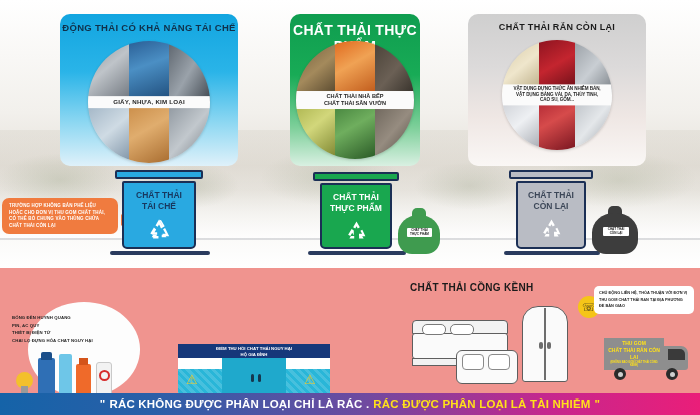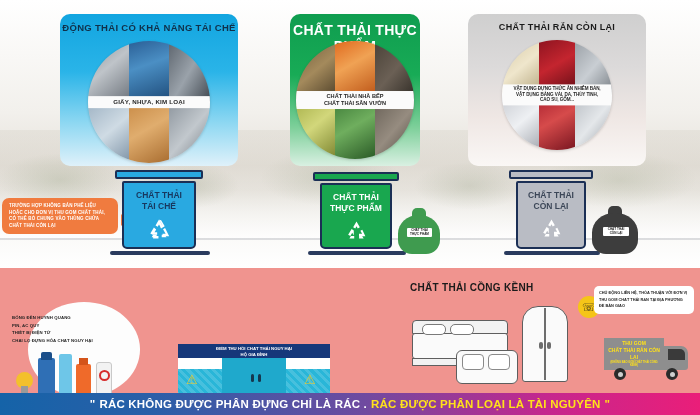--- a/index.html
+++ b/index.html
@@ -407,16 +407,16 @@
   <div class="wheel" style="left:10px;">
       <i></i>
     </div>
   <div class="wheel" style="left:62px;">
       <i></i>
     </div>
 </div>
 
 <div class="banner">
   <span class="w">"</span>
-  <span class="w">RÁC KHÔNG ĐƯỢC PHÂN ĐỰNG CHỈ LÀ RÁC .</span>
-  <span class="y">RÁC ĐƯỢC PHÂN LOẠI LÀ TÀI NGUYÊN</span>
+  <span class="w">RÁC KHÔNG ĐƯỢC PHÂN LOẠI CHỈ LÀ RÁC .</span>
+  <span class="y">RÁC ĐƯỢC PHÂN LOẠI LÀ TÀI NHIỄM</span>
   <span class="y">"</span>
 </div>
 
 </body></html>

